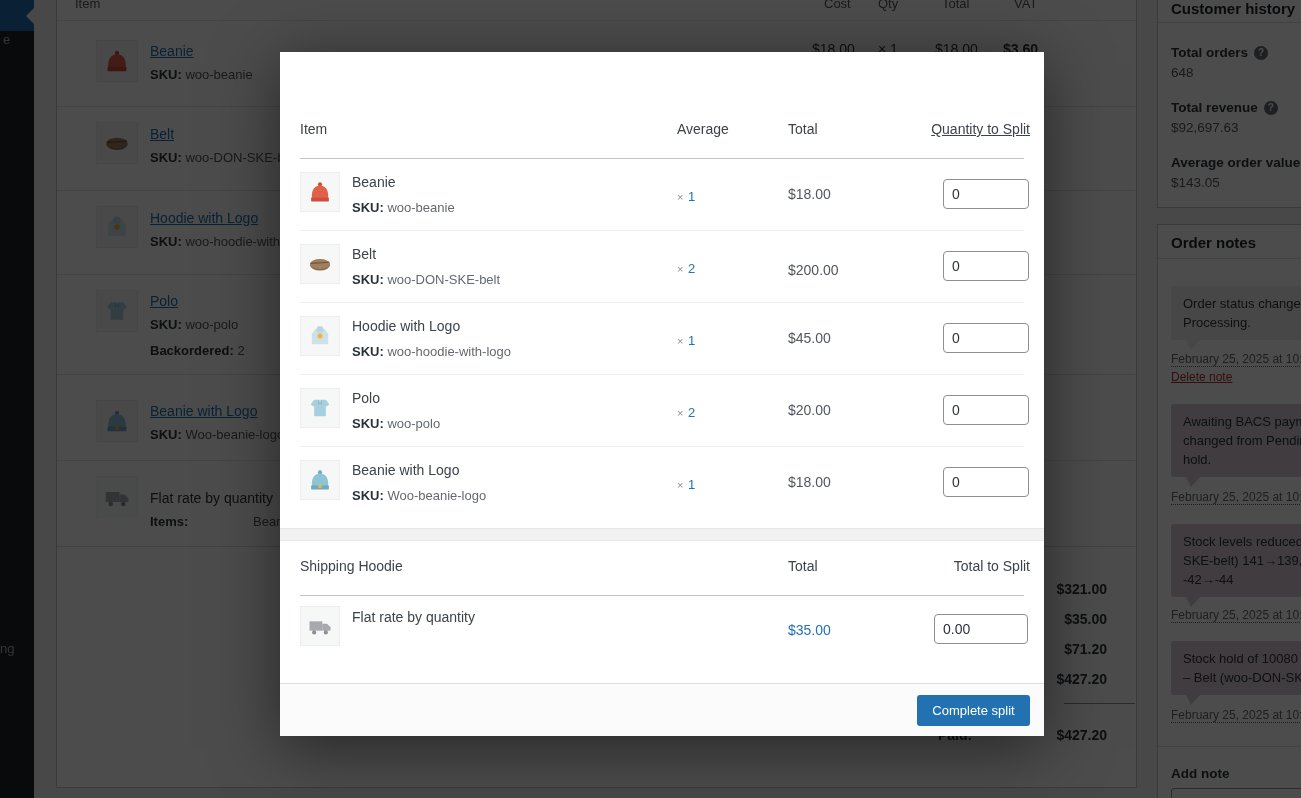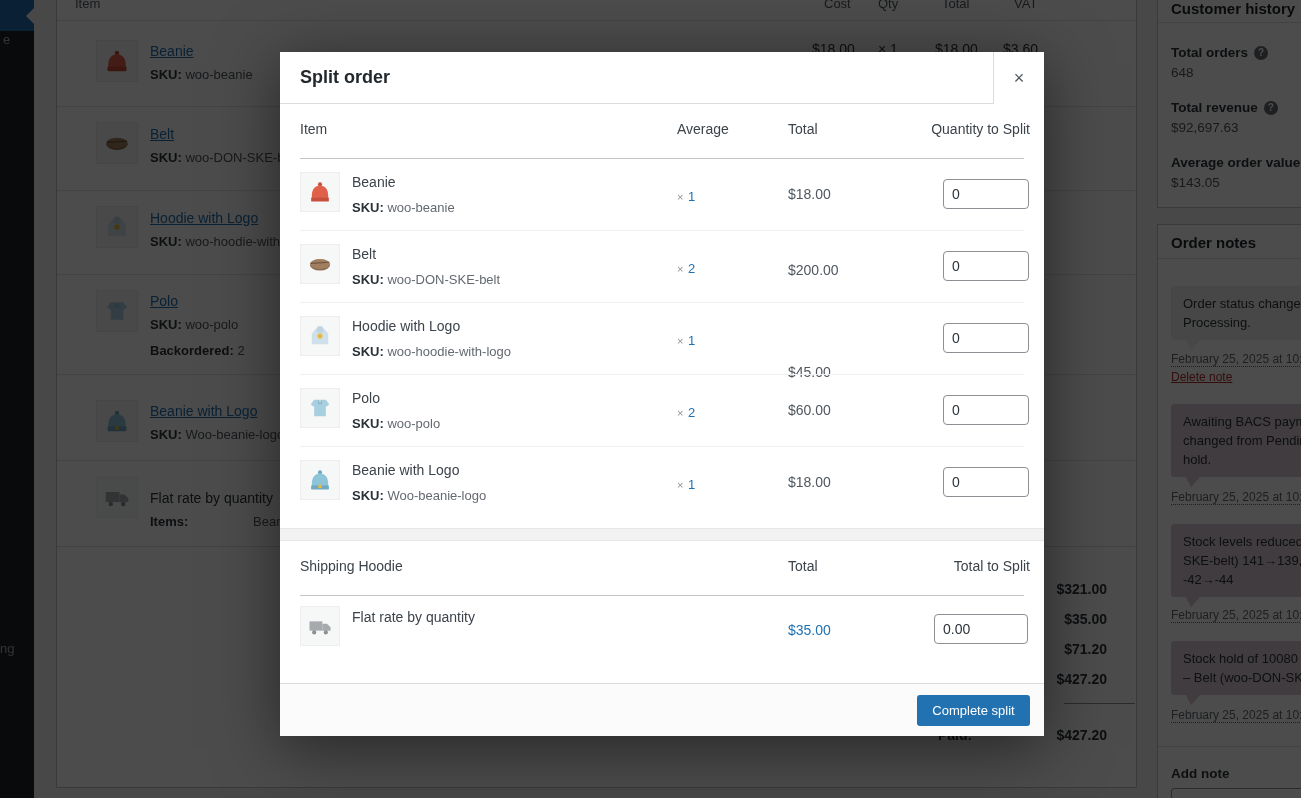--- a/index.html
+++ b/index.html
@@ -101,21 +101,21 @@
   <span class="abs th" style="left:75px;top:-4px;">Item</span>
   <span class="abs th" style="left:824px;top:-4px;">Cost</span>
   <span class="abs th" style="left:878px;top:-4px;">Qty</span>
   <span class="abs th" style="left:942px;top:-4px;">Total</span>
   <span class="abs th" style="left:1014px;top:-4px;">VAT</span>
   <div class="abs bg-hr" style="left:57px;top:20px;width:1079px;"></div>
 
   <span class="abs bg-val" style="left:812px;top:41px;">$18.00</span>
   <span class="abs bg-val" style="left:878px;top:41px;">× 1</span>
   <span class="abs bg-val" style="left:935px;top:41px;">$18.00</span>
-  <span class="abs bg-val" style="left:1003px;top:41px;">$3.60</span>
+  <span class="abs bg-val" style="left:1003px;top:41px;font-weight:bold;">$3.60</span>
 
   <div class="abs thumb" style="left:96px;top:40px;">
     <svg viewBox="0 0 24 24">
         <circle cx="12" cy="5.5" r="1.8" fill="#c94f3d"></circle>
         <path d="M5 15c0-5.5 3-8.5 7-8.5s7 3 7 8.5v2H5z" fill="#e0604a"></path>
         <rect x="4.4" y="16.4" width="15.2" height="3.8" rx="1" fill="#c94f3d"></rect>
       </svg>
   </div>
   <a class="abs bg-link" style="left:150px;top:43px;">Beanie</a>
   <div class="abs meta" style="left:150px;top:67px;"><b>SKU:</b> <span>woo-beanie</span></div>
@@ -251,29 +251,25 @@
   <div class="abs panel-hr" style="left:1158px;top:746px;width:278px;"></div>
   <div class="abs add-note-row" style="left:1171px;top:766px;flex-direction:column;">
     <span>Add note</span>
     <span class="help">?</span>
   </div>
   <textarea class="abs add-note-ta" style="left: 1171px; top: 788px;"></textarea>
 
   <div class="abs overlay"></div>
 
   <div class="abs modal">
-    <div class="abs m-header">
-      <span class="abs m-title">Split order</span>
-      <div class="abs m-close">×</div>
-    </div>
 
     <span class="abs m-th" style="left:20px;top:69px;">Item</span>
     <span class="abs m-th" style="left:397px;top:69px;">Average</span>
     <span class="abs m-th" style="left:508px;top:69px;">Total</span>
-    <span class="abs m-th right-190" style="left:560px;top:69px;">Quantity to Split</span>
+    <span class="abs m-th right-190" style="left:560px;top:69px;text-decoration:underline;">Quantity to Split</span>
     <div class="abs m-hr" style="left:20px;top:106px;width:724px;"></div>
 
     <div class="abs m-thumb" style="left:20px;top:120px;">
       <svg viewBox="0 0 24 24">
           <circle cx="12" cy="5.5" r="1.8" fill="#c94f3d"></circle>
           <path d="M5 15c0-5.5 3-8.5 7-8.5s7 3 7 8.5v2H5z" fill="#e0604a"></path>
           <rect x="4.4" y="16.4" width="15.2" height="3.8" rx="1" fill="#c94f3d"></rect>
         </svg>
     </div>
     <span class="abs m-name" style="left:72px;top:122px;">Beanie</span>
@@ -300,34 +296,34 @@
     <div class="abs m-thumb" style="left:20px;top:264px;">
       <svg viewBox="0 0 24 24">
           <path d="M8 6h8l3 4v9H5v-9z" fill="#cfe0ea"></path>
           <circle cx="12" cy="6.5" r="3" fill="#bfd4e2"></circle>
           <circle cx="12" cy="12" r="2.2" fill="#e8b93e"></circle>
         </svg>
     </div>
     <span class="abs m-name" style="left:72px;top:266px;">Hoodie with Logo</span>
     <div class="abs m-sku" style="left:72px;top:292px;"><b>SKU:</b> <span>woo-hoodie-with-logo</span></div>
     <div class="abs" style="left:397px;top:279px;"><span class="times">×</span> <span class="qn">1</span></div>
-    <span class="abs m-total" style="left:508px;top:278px;margin-top:34px;">$45.00</span>
+    <span class="abs m-total" style="left:508px;top:278px;">$45.00</span>
     <input class="abs m-input" style="left: 663px; top: 271px;" value="0">
     <div class="abs m-row-hr" style="left:20px;top:322px;width:724px;"></div>
 
     <div class="abs m-thumb" style="left:20px;top:336px;">
       <svg viewBox="0 0 24 24">
           <path d="M7 5 4 9l3 2v8h10v-8l3-2-3-4h-3l-2 2-2-2z" fill="#a7cfe0"></path>
           <path d="M11 5v4M13 5v4" stroke="#7fb2c9" stroke-width="1"></path>
         </svg>
     </div>
     <span class="abs m-name" style="left:72px;top:338px;">Polo</span>
     <div class="abs m-sku" style="left:72px;top:364px;"><b>SKU:</b> <span>woo-polo</span></div>
     <div class="abs" style="left:397px;top:351px;"><span class="times">×</span> <span class="qn">2</span></div>
-    <span class="abs m-total" style="left:508px;top:350px;">$60.00</span>
+    <span class="abs m-total" style="left:508px;top:350px;">$20.00</span>
     <input class="abs m-input" style="left: 663px; top: 343px;" value="0">
     <div class="abs m-row-hr" style="left:20px;top:394px;width:724px;"></div>
 
     <div class="abs m-thumb" style="left:20px;top:408px;">
       <svg viewBox="0 0 24 24">
           <circle cx="12" cy="5.5" r="1.8" fill="#6fa9c2"></circle>
           <path d="M5 15c0-5.5 3-8.5 7-8.5s7 3 7 8.5v2H5z" fill="#8ec4d8"></path>
           <rect x="4.4" y="16.4" width="15.2" height="3.8" rx="1" fill="#6fa9c2"></rect>
           <circle cx="12" cy="17.5" r="1.6" fill="#e8b93e"></circle>
         </svg>

